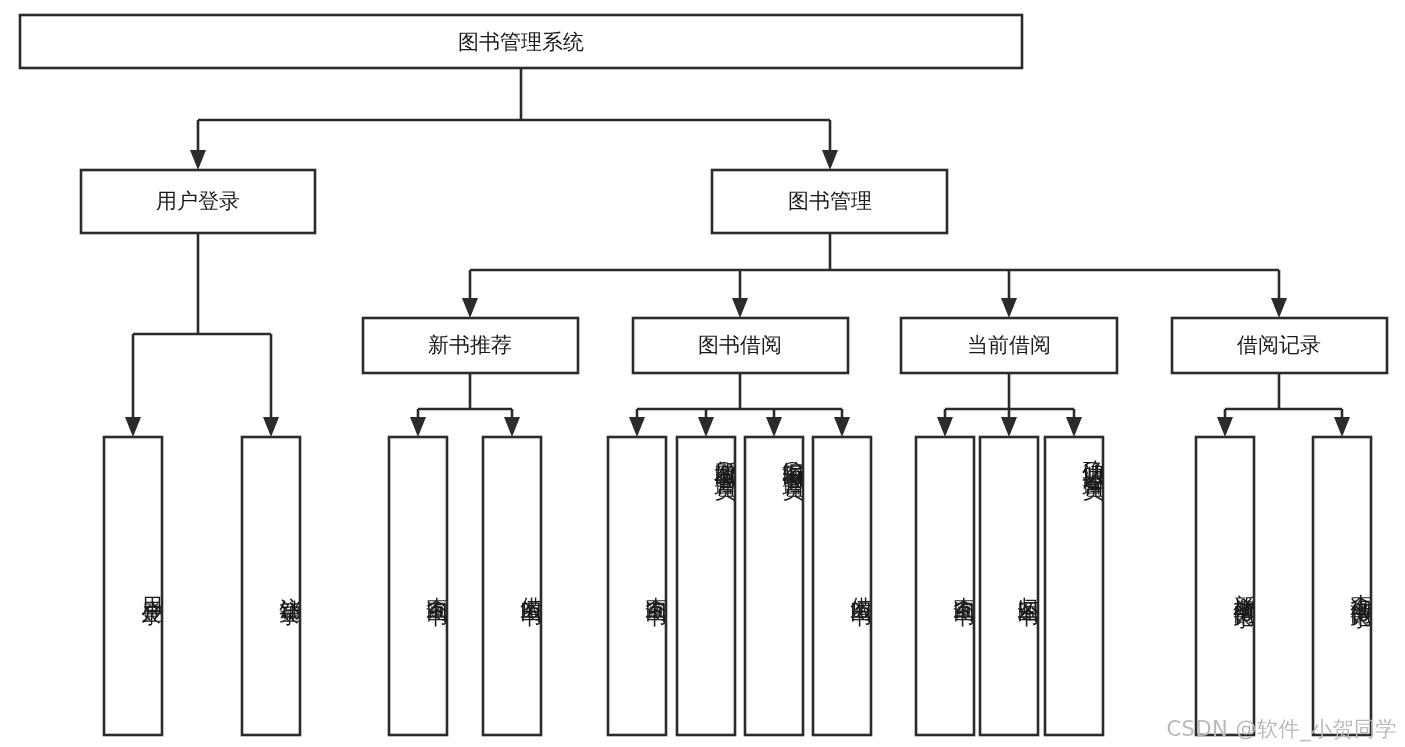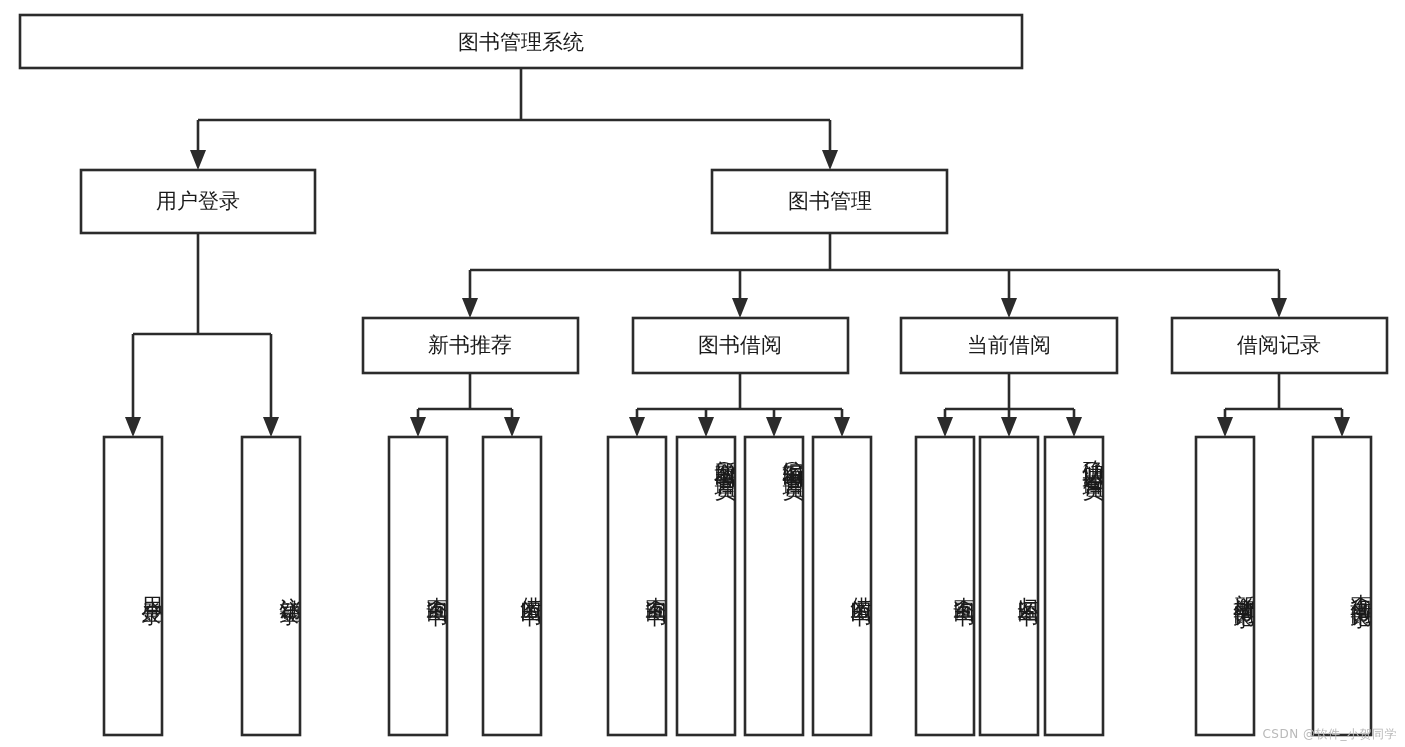--- a/index.html
+++ b/index.html
@@ -59,21 +59,21 @@
     letter-spacing: 3px;
     text-align: center;
     white-space: nowrap;
     pointer-events: none;
   }
   .watermark {
     position: absolute;
     right: 8px;
     bottom: 4px;
     font-family: "DejaVu Sans", "Liberation Sans", sans-serif;
-    font-size: 12px;
+    font-size: 21px;
     color: #b9b9b9;
     letter-spacing: 0.5px;
     white-space: nowrap;
   }
 </style>
 </head>
 <body>
 
 <div id="diagram-root">
 

